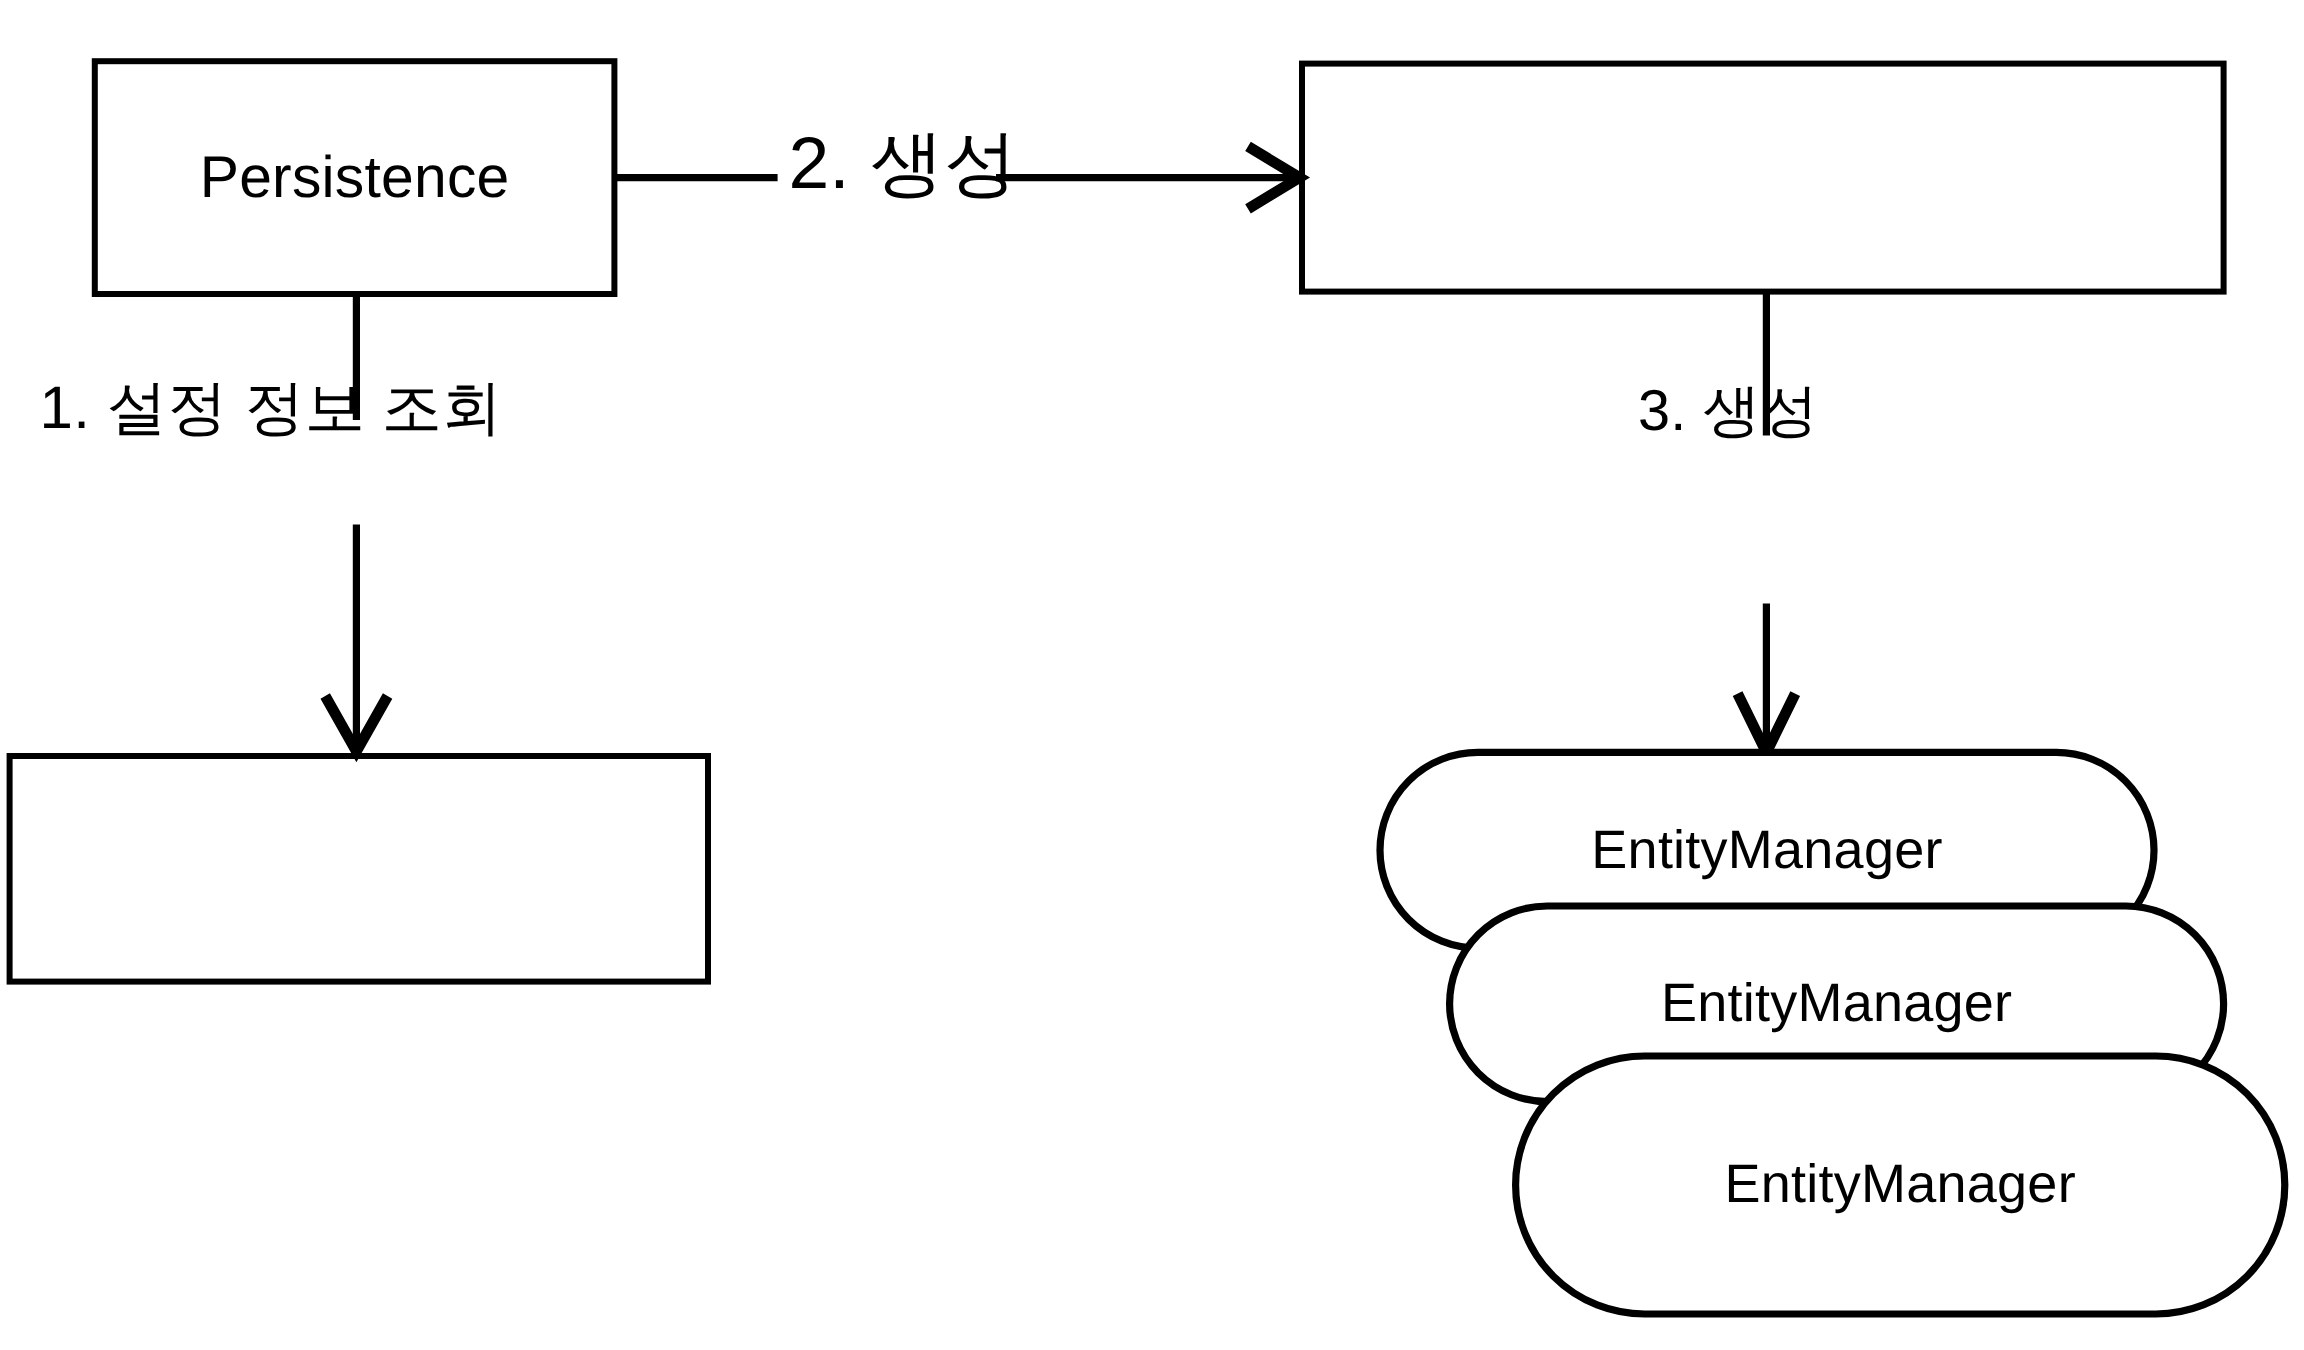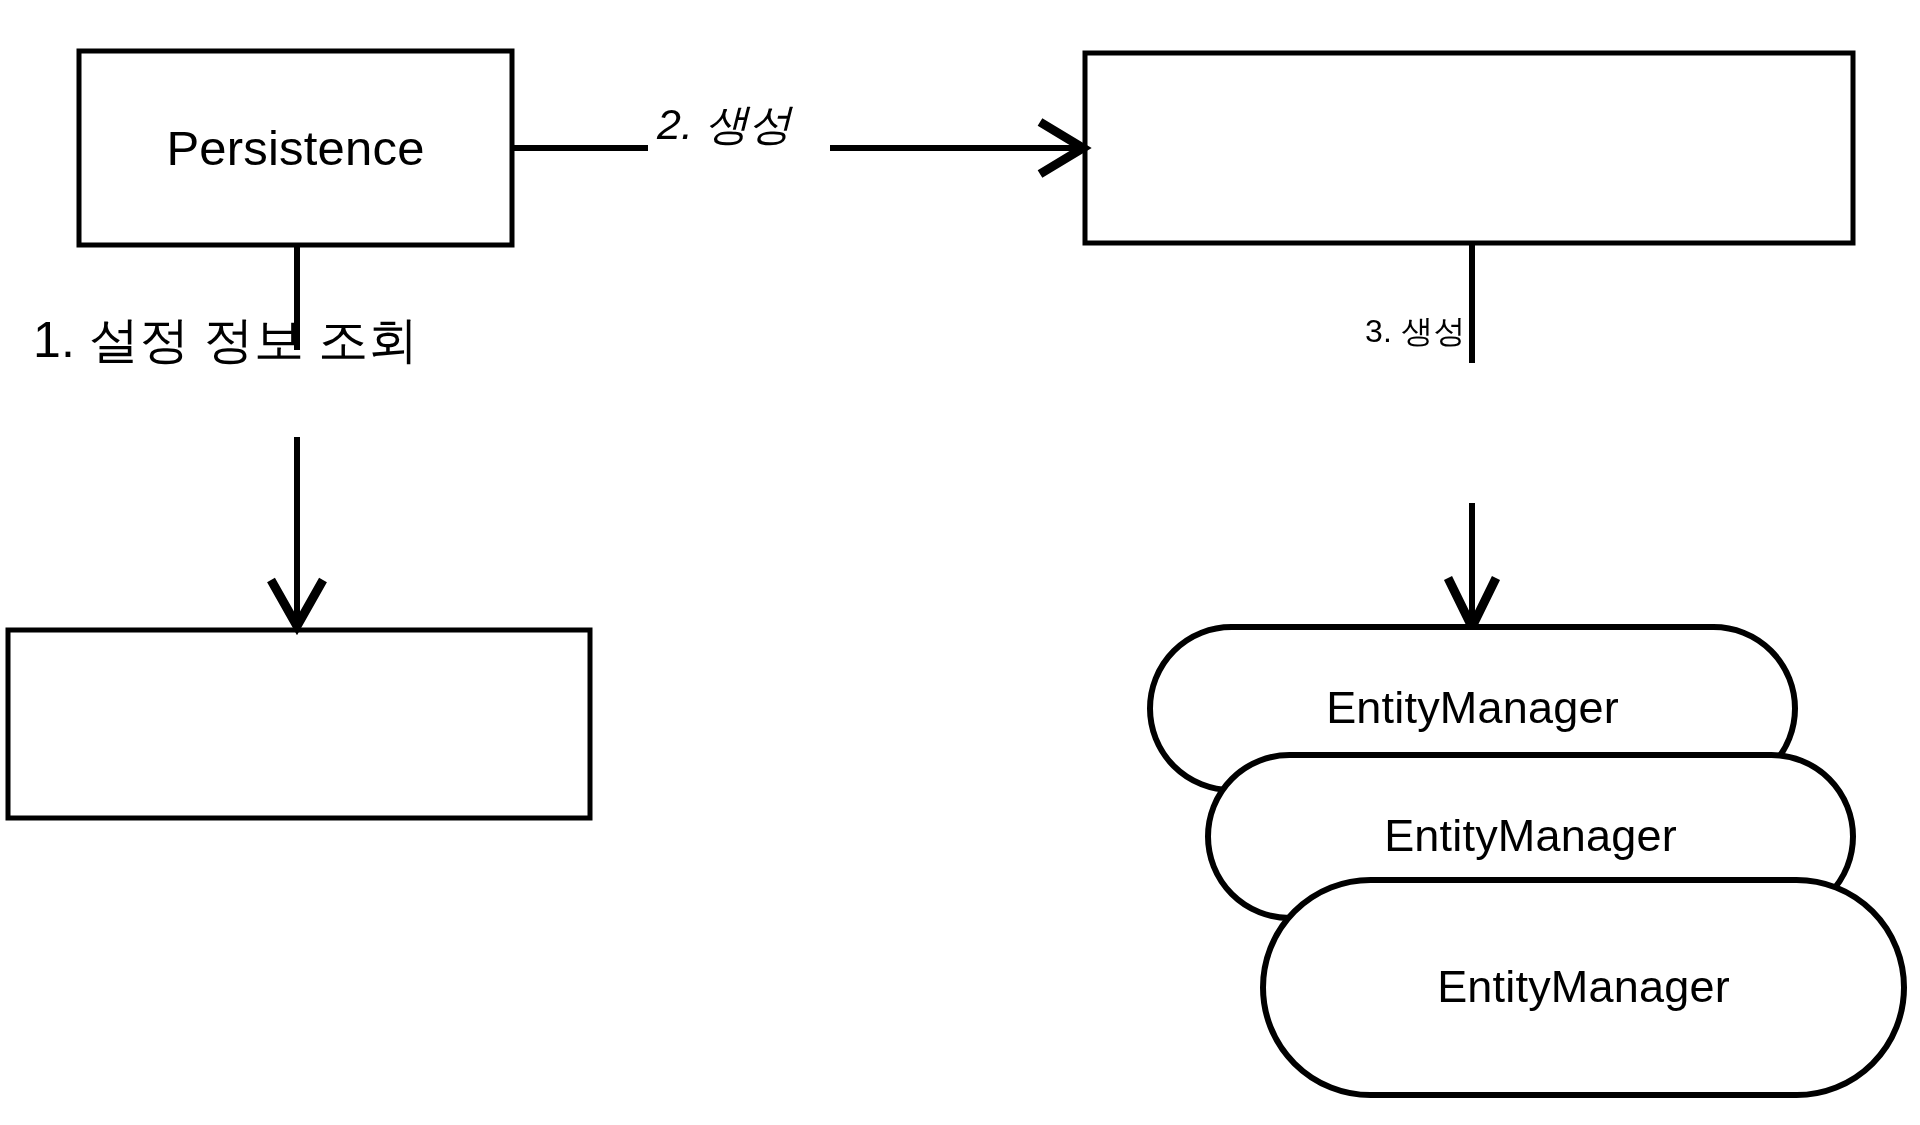--- a/index.html
+++ b/index.html
@@ -47,23 +47,23 @@
 
   
   #lbl-persistence      { left: 79px;   top: 51px;  width: 433px; height: 194px; font-size: 49px; }
   #lbl-emf              { left: 1085px; top: 53px;  width: 768px; height: 190px; font-size: 49px; }
   #lbl-metainf          { left: 8px;    top: 630px; width: 582px; height: 188px; font-size: 47px; }
   #lbl-em-1             { left: 1150px; top: 627px; width: 645px; height: 163px; font-size: 45px; }
   #lbl-em-2             { left: 1208px; top: 755px; width: 645px; height: 163px; font-size: 45px; }
   #lbl-em-3             { left: 1263px; top: 880px; width: 641px; height: 215px; font-size: 45px; }
 
   
-  #lbl-edge-2 { left: 657px;  top: 96px;  font-size: 43px; font-style: italic; }
+  #lbl-edge-2 { left: 657px;  top: 96px;  font-size: 61px; }
   #lbl-edge-1 { left: 33px;   top: 307px; font-size: 50px; }
-  #lbl-edge-3 { left: 1365px; top: 310px; font-size: 32px; }
+  #lbl-edge-3 { left: 1365px; top: 310px; font-size: 48px; }
 </style>
 </head>
 <body>
 
 <div id="canvas">
 
   <svg class="layer" viewBox="0 0 1920 1125">
 
     <rect x="79" y="51" width="433" height="194" fill="#ffffff" stroke="#000000" stroke-width="5"></rect>
 

